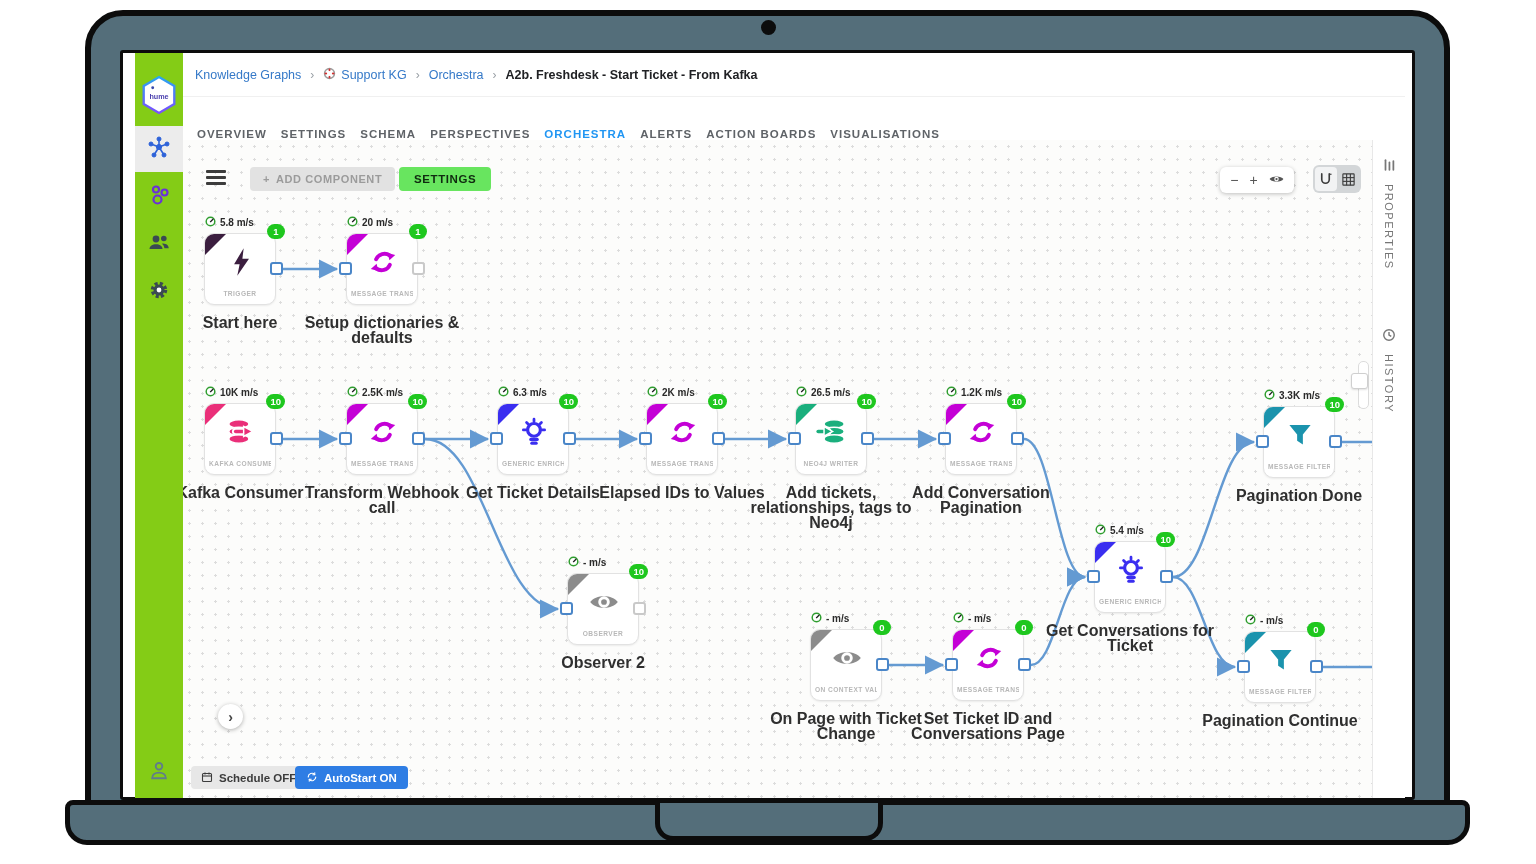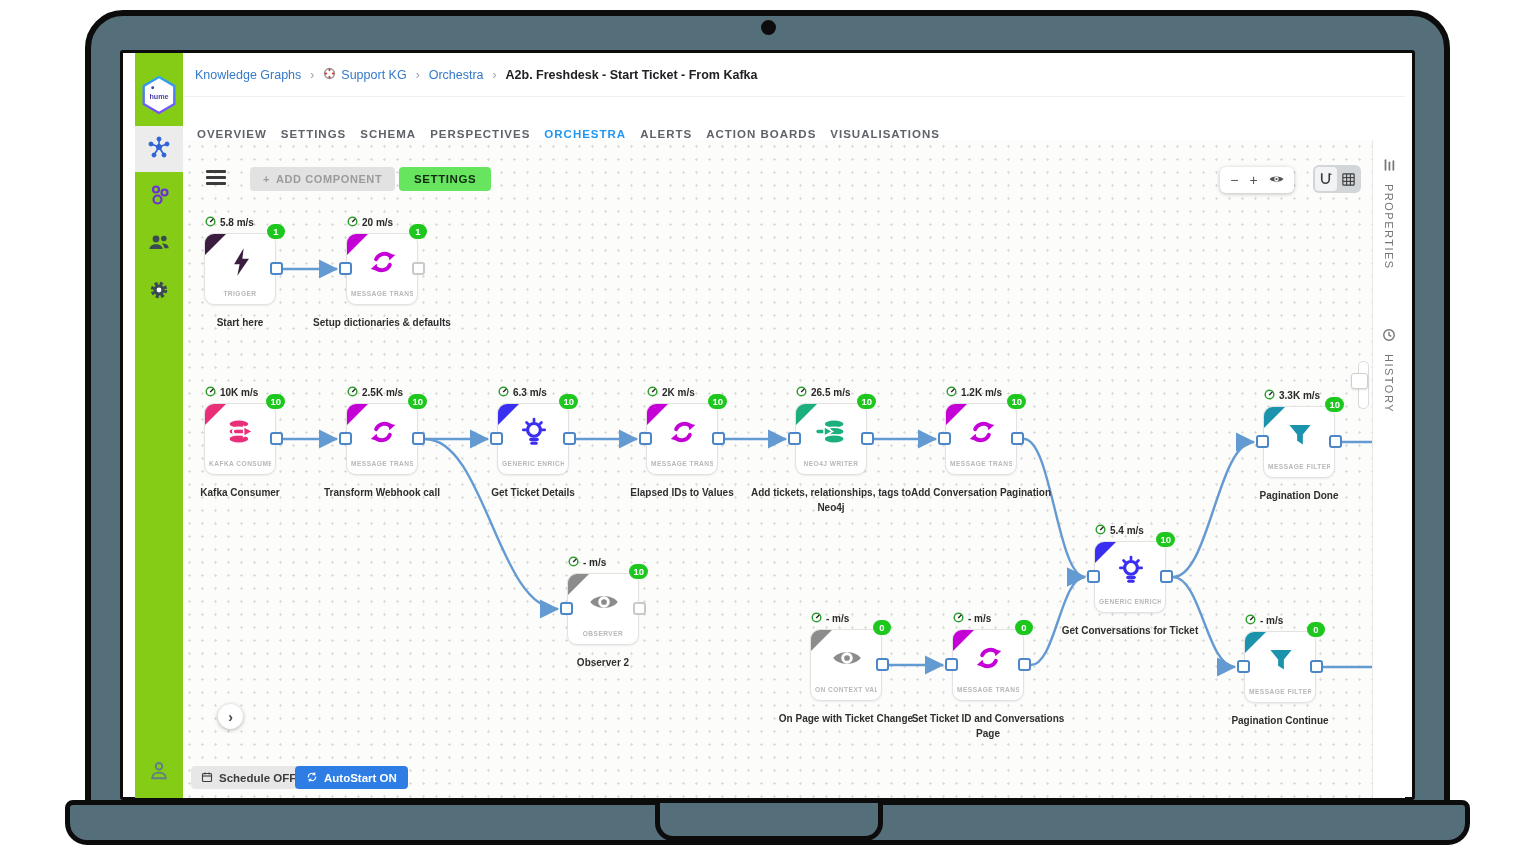--- a/index.html
+++ b/index.html
@@ -85,21 +85,21 @@
   .node-type { position:absolute; bottom:7px; left:4px; right:4px; text-align:center; font-size:6.6px; letter-spacing:0.45px;
     color:#b8b8b8; font-weight:600; white-space:nowrap; overflow:hidden; }
   .badge { position:absolute; top:-9px; right:-9px; min-width:18px; height:15px; padding:0 4px; background:#1ec71e;
     border-radius:9px; color:#fff; font-size:9.5px; font-weight:700; display:flex; align-items:center; justify-content:center; z-index:4; }
   .rate { position:absolute; top:-17px; left:1px; display:flex; align-items:center; gap:4px; white-space:nowrap;
     font-size:10px; font-weight:700; color:#2a2a2a; }
   .port { position:absolute; width:13px; height:13px; background:#fff; border:2px solid #4a86c8; border-radius:3px;
     top:29px; z-index:3; cursor:crosshair; }
   .port.in { left:-7px; } .port.out { right:-7px; }
   .port.gray { border-color:#c9c9c9; }
-  .node-label { position:absolute; left:-49px; top:82px; width:170px; text-align:center; font-size:10px; font-weight:600;
+  .node-label { position:absolute; left:-49px; top:82px; width:170px; text-align:center; font-size:16px; font-weight:600;
     color:#2f2f2f; line-height:15px; }
 
   
   .partial-track { position:absolute; left:1175px; top:221px; width:11px; height:48px; background:#fff;
     border:1px solid #dcdcdc; border-radius:5px; z-index:2; }
   .partial-handle { position:absolute; left:1168px; top:233px; width:17px; height:16px; background:#fff;
     border:1px solid #cfcfcf; border-radius:3px; box-shadow:0 1px 2px rgba(0,0,0,0.12); z-index:3; }
   .partial-badge { position:absolute; left:1170px; top:206px; z-index:4; min-width:18px; height:14px; background:#1ec71e;
     border-radius:8px; color:#fff; font-size:9px; font-weight:700; display:flex; align-items:center; justify-content:center; padding:0 4px;margin-left:36px; }
 

